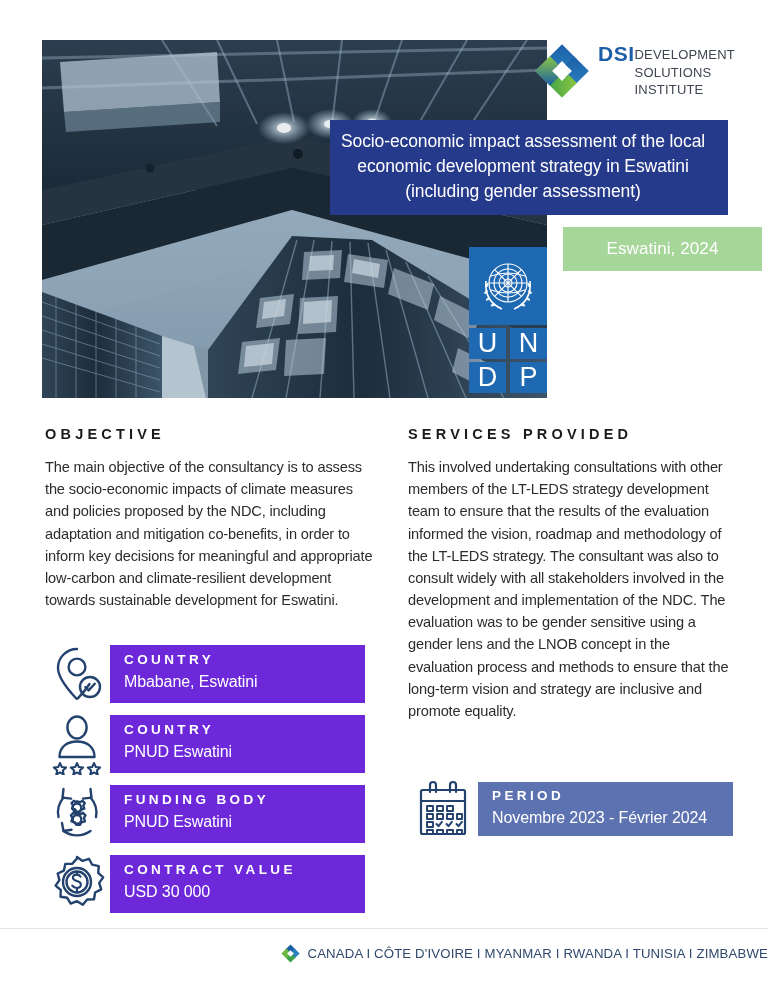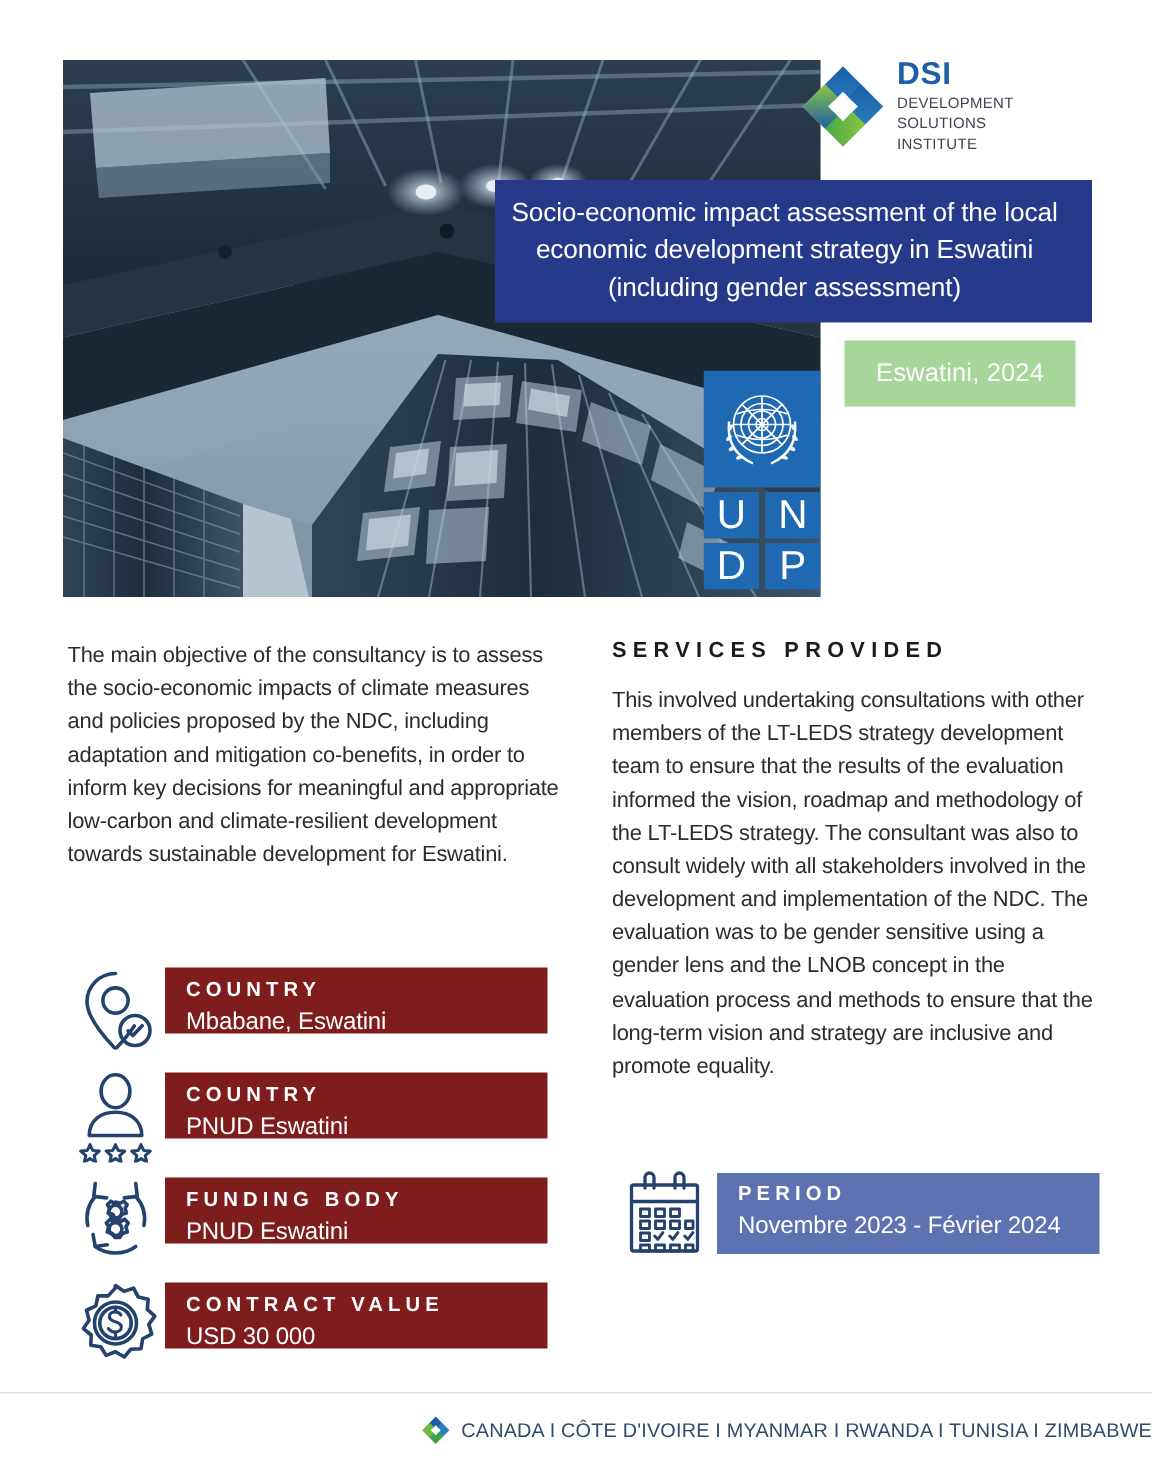--- a/index.html
+++ b/index.html
@@ -38,31 +38,31 @@
     left: 534px;
     top: 40px;
     width: 128px;
     height: 62px;
     display: flex;
     align-items: center;
     gap: 8px;
   }
   .dsi-mark { width: 56px; height: 56px; flex: 0 0 56px; }
   .dsi-mark svg { display: block; width: 100%; height: 100%; }
-  .dsi-words { display: flex; flex-direction: column; justify-content: center; }
+  .dsi-words { display: flex; justify-content: center; }
   .dsi-title {
     font-size: 21px;
     font-weight: bold;
     color: #1c5ea8;
     letter-spacing: 0.5px;
     line-height: 1;
     font-family: "Liberation Sans", sans-serif;
   }
   .dsi-sub {
-    font-size: 10px;
+    font-size: 13px;
     color: #3d4551;
     line-height: 1.35;
     letter-spacing: 0.2px;
     margin-top: 3px;
   }
 
   
   .title-banner {
     position: absolute;
     left: 330px;
@@ -75,21 +75,21 @@
     font-size: 17.5px;
     line-height: 1.42;
     letter-spacing: -0.1px;
   }
 
   
   .year-badge {
     position: absolute;
     left: 563px;
     top: 227px;
-    width: 154px;
+    width: 199px;
     height: 44px;
     background: #a6d69a;
     color: #ffffff;
     display: flex;
     align-items: center;
     justify-content: center;
     font-size: 17px;
     letter-spacing: 0.1px;
   }
 
@@ -140,22 +140,22 @@
     width: 56px;
     height: 62px;
     color: #24426e;
   }
   .info-icon svg { display: block; width: 100%; height: 100%; }
   .info-bar {
     position: absolute;
     left: 65px;
     top: 0;
     width: 255px;
-    height: 44px;
-    background: #7f1d1d;
+    height: 58px;
+    background: #6d28d9;
     color: #ffffff;
     padding: 7px 0 0 14px;
   }
   .info-label {
     font-size: 13.5px;
     font-weight: bold;
     letter-spacing: 3.4px;
     line-height: 1.25;
   }
   .info-value {
@@ -438,20 +438,21 @@
       <g fill="none" stroke="#ffffff" stroke-width="2.1" font-family="Liberation Sans">
         <text x="18.5" y="105" fill="#ffffff" stroke="none" font-size="27" text-anchor="middle" font-family="Liberation Sans, sans-serif">U</text>
         <text x="59.5" y="105" fill="#ffffff" stroke="none" font-size="27" text-anchor="middle" font-family="Liberation Sans, sans-serif">N</text>
         <text x="18.5" y="139" fill="#ffffff" stroke="none" font-size="27" text-anchor="middle" font-family="Liberation Sans, sans-serif">D</text>
         <text x="59.5" y="139" fill="#ffffff" stroke="none" font-size="27" text-anchor="middle" font-family="Liberation Sans, sans-serif">P</text>
       </g>
     </svg>
   </div>
 
   <div class="col-left">
+    <div class="section-head">OBJECTIVE</div>
     <div class="body-text">The main objective of the consultancy is to assess the socio-economic impacts of climate measures and policies proposed by the NDC, including adaptation and mitigation co-benefits, in order to inform key decisions for meaningful and appropriate low-carbon and climate-resilient development towards sustainable development for Eswatini.</div>
   </div>
 
   <div class="col-right">
     <div class="section-head">SERVICES PROVIDED</div>
     <div class="body-text">This involved undertaking consultations with other members of the LT-LEDS strategy development team to ensure that the results of the evaluation informed the vision, roadmap and methodology of the LT-LEDS strategy. The consultant was also to consult widely with all stakeholders involved in the development and implementation of the NDC. The evaluation was to be gender sensitive using a gender lens and the LNOB concept in the evaluation process and methods to ensure that the long-term vision and strategy are inclusive and promote equality.</div>
   </div>
 
   <div class="info-list">
 

